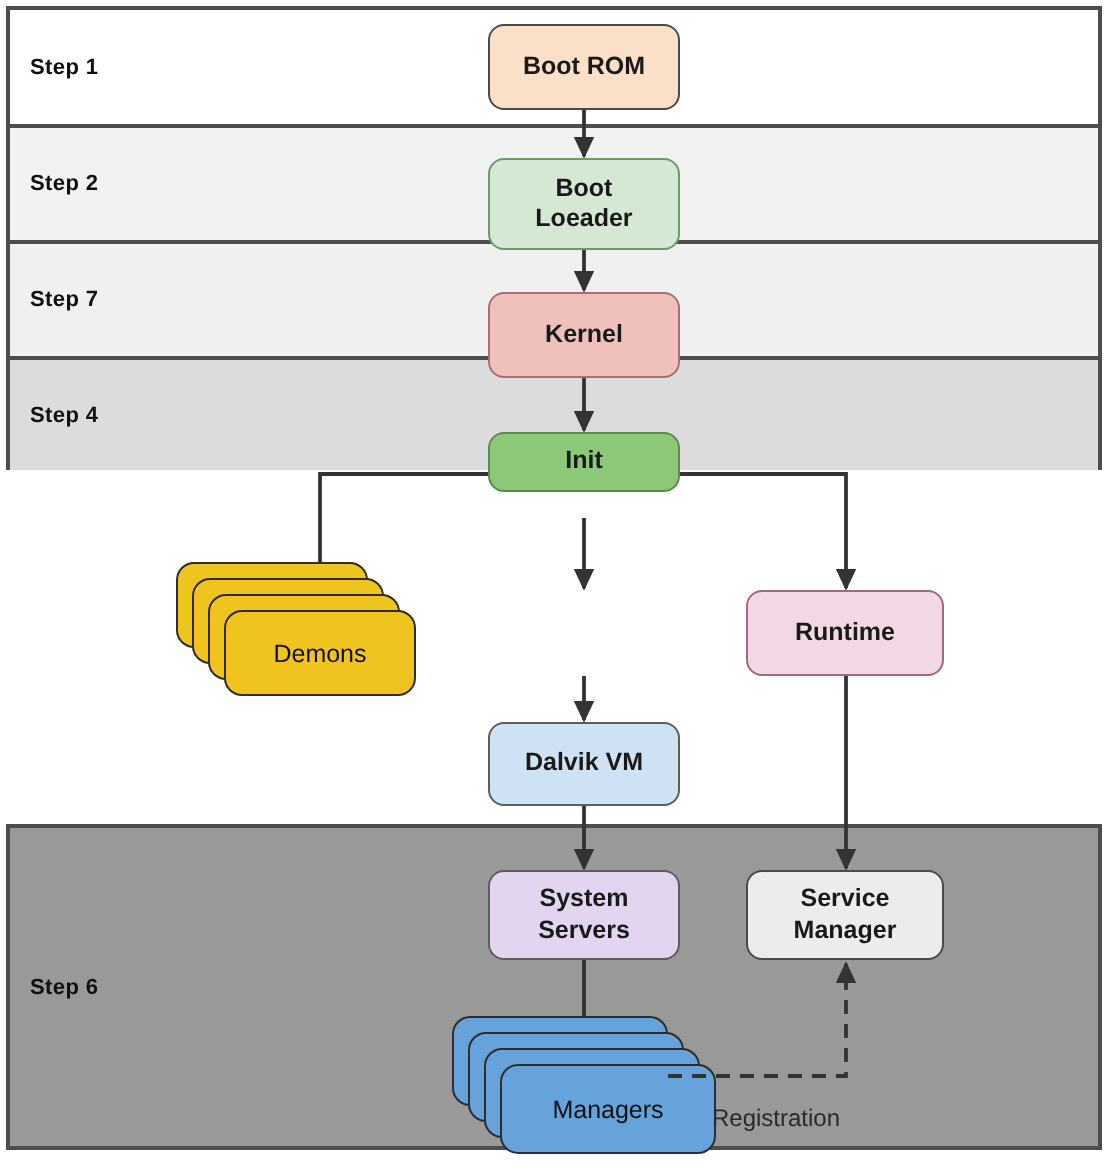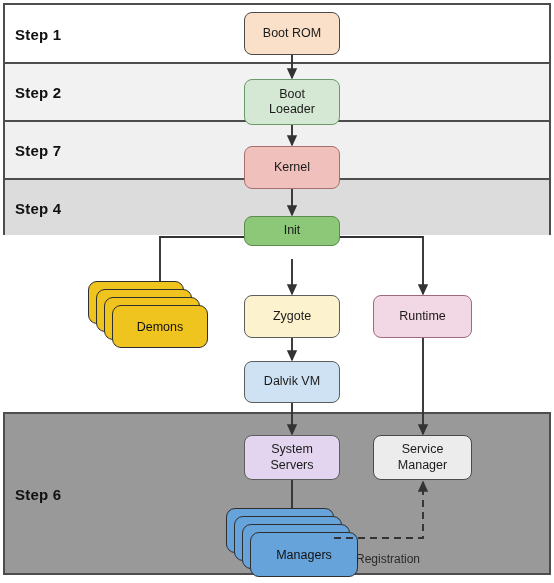--- a/index.html
+++ b/index.html
@@ -17,34 +17,35 @@
     position:absolute;left:3px;right:3px;
     box-sizing:border-box;
     border-top:2px solid #4d4d4d;
     border-left:2px solid #4d4d4d;
     border-right:2px solid #4d4d4d;
   }
   .band.last{border-bottom:2px solid #4d4d4d;}
   .band-label{
     position:absolute;left:10px;top:50%;
     transform:translateY(-50%);
-    font-size:15px;font-weight:bold;color:#111;
+    font-size:11px;font-weight:bold;color:#111;
     letter-spacing:.2px;white-space:nowrap;
   }
 
   
   .node{
     position:absolute;box-sizing:border-box;
     border:1.6px solid #4a4a4a;
     border-radius:8px;
     display:flex;align-items:center;justify-content:center;
     text-align:center;
     font-size:12.5px;color:#1a1a1a;
     line-height:1.22;
     z-index:6;
+    font-weight:bold;
   }
   .node span{display:block;}
 
   
   .stack{position:absolute;z-index:5;}
   .stack .layer{
     position:absolute;box-sizing:border-box;
     border:1.8px solid #2e2e2e;
     border-radius:9px;
   }
@@ -130,23 +131,20 @@
   </div>
   <div class="node" style="left: 244px; top: 79px; width: 96px; height: 46px; background: rgb(213, 232, 212); border-color: rgb(106, 154, 105);">
     <span>Boot<br>Loeader</span>
   </div>
   <div class="node" style="left: 244px; top: 146px; width: 96px; height: 43px; background: rgb(240, 192, 188); border-color: rgb(168, 112, 108);">
     <span>Kernel</span>
   </div>
   <div class="node" style="left: 244px; top: 216px; width: 96px; height: 30px; background: rgb(140, 200, 120); border-color: rgb(92, 140, 76);">
     <span>Init</span>
   </div>
-  <div class="node" style="left: 244px; top: 295px; width: 96px; height: 43px; background: rgb(253, 242, 206); border-color: rgb(93, 93, 93);">
-    <span>Zygote</span>
-  </div>
   <div class="node" style="left: 373px; top: 295px; width: 99px; height: 43px; background: rgb(242, 215, 228); border-color: rgb(157, 106, 128);">
     <span>Runtime</span>
   </div>
   <div class="node" style="left: 244px; top: 435px; width: 96px; height: 45px; background: rgb(227, 213, 239); border-color: rgb(93, 93, 93);">
     <span>System<br>Servers</span>
   </div>
   <div class="node" style="left: 244px; top: 361px; width: 96px; height: 42px; background: rgb(207, 226, 243); border-color: rgb(93, 93, 93);">
     <span>Dalvik VM</span>
   </div>
   <div class="node" style="left: 373px; top: 435px; width: 99px; height: 45px; background: rgb(236, 236, 236); border-color: rgb(74, 74, 74);">

